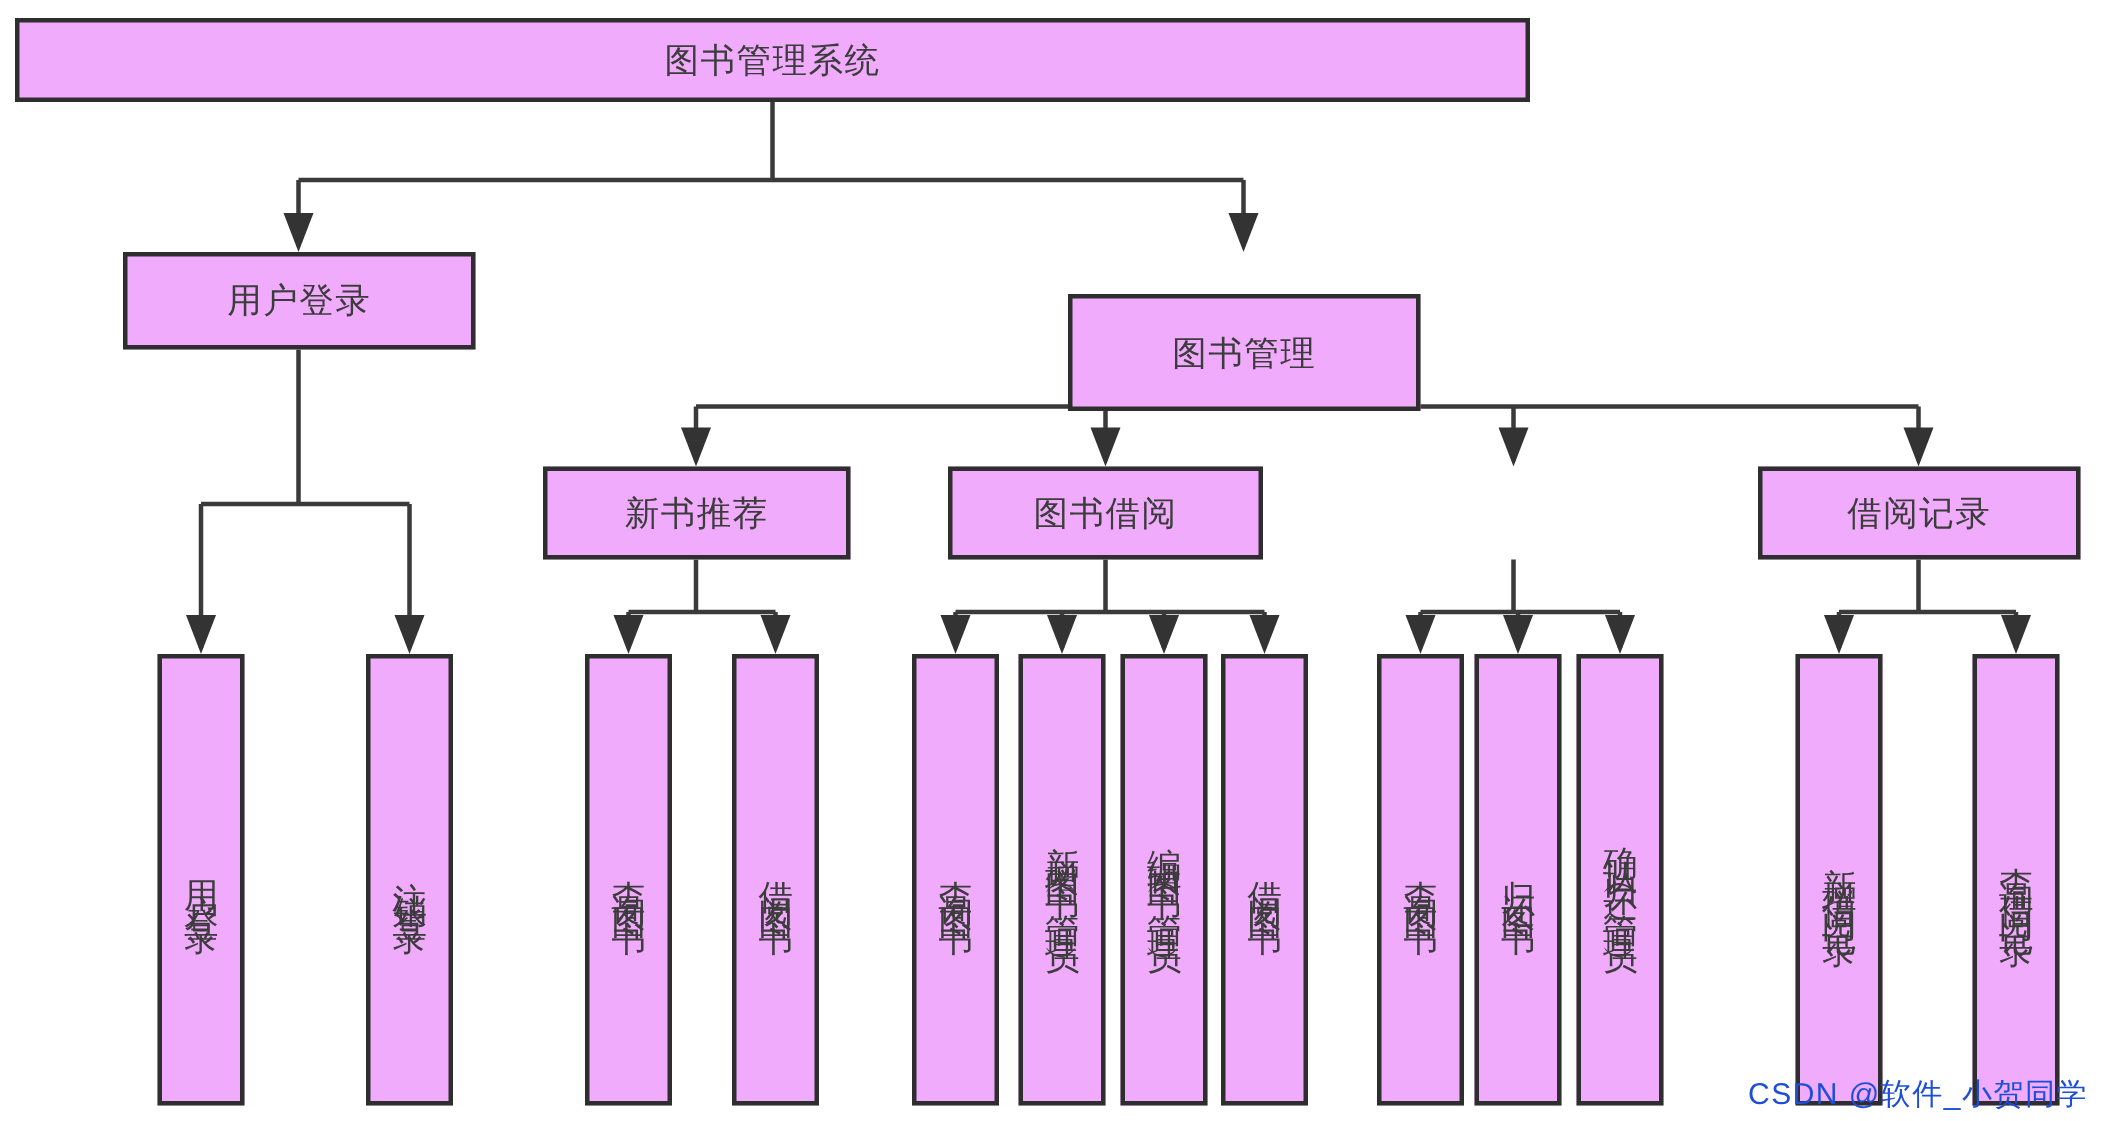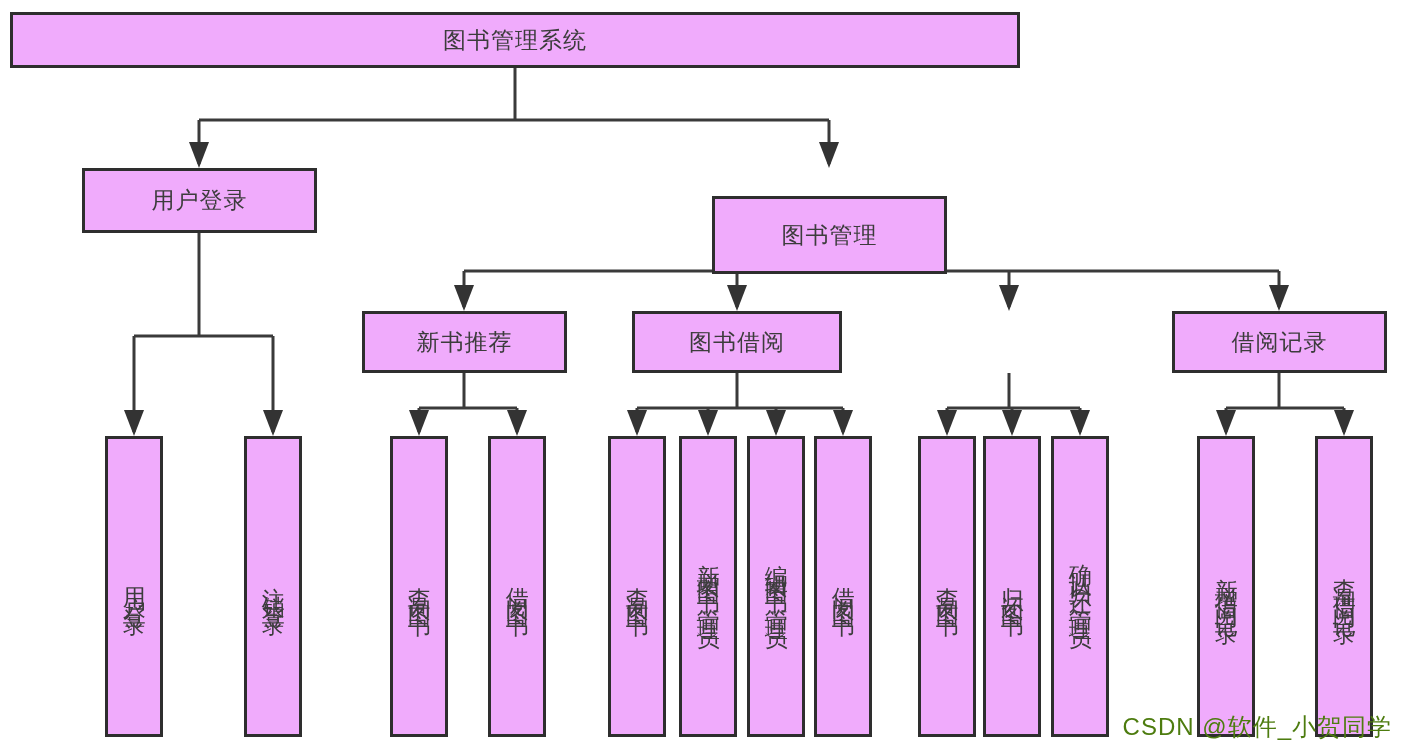--- a/index.html
+++ b/index.html
@@ -15,21 +15,21 @@
     box-sizing:border-box;display:flex;align-items:center;justify-content:center;
     z-index:1;
   }
   .hlabel{font-size:23px;letter-spacing:1px;white-space:nowrap;}
   .vlabel{
     writing-mode:vertical-rl;text-orientation:mixed;
     font-size:23px;letter-spacing:9px;line-height:1.1;white-space:nowrap;
   }
   .watermark{
     position:absolute;right:13px;bottom:4px;z-index:2;
-    font-size:24px;letter-spacing:1px;color:#4d7c0f;white-space:nowrap;
+    font-size:20px;letter-spacing:1px;color:#1d4ed8;white-space:nowrap;
   }
 </style>
 </head>
 <body>
 
 <div class="canvas">
 
   <svg class="wires" width="1405" height="747" viewBox="0 0 1405 747">
 
     <g>

